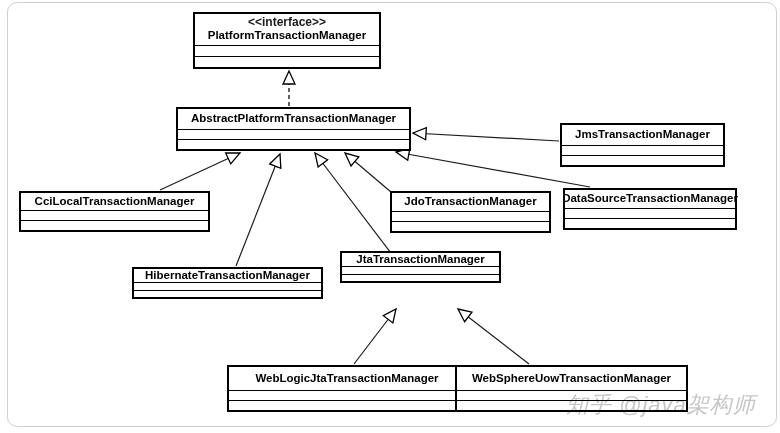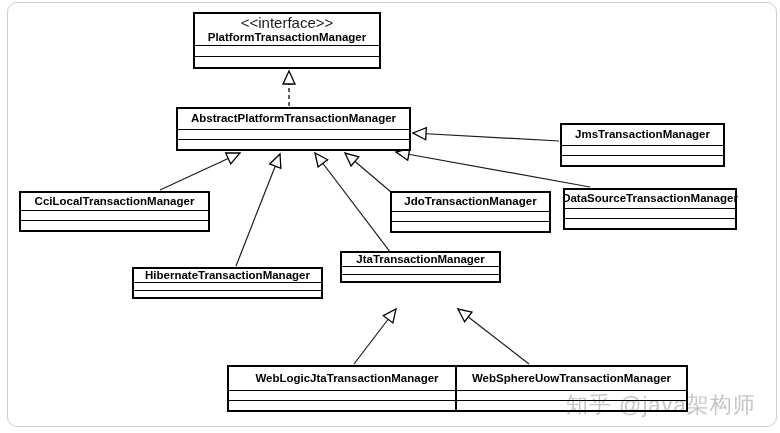--- a/index.html
+++ b/index.html
@@ -11,27 +11,28 @@
     position:absolute;left:7px;top:2px;width:768px;height:423px;
     border:1px solid #cfcfcf;border-radius:10px;pointer-events:none;z-index:0;
   }
   #wires{position:absolute;left:0;top:0;width:780px;height:433px;z-index:1;}
   .box{
     position:absolute;background:#fff;border:2px solid #000;box-sizing:border-box;
     display:flex;flex-direction:column;z-index:2;
   }
   .title{flex:1;display:flex;flex-direction:column;align-items:center;justify-content:center;overflow:visible;}
   .cname{font-weight:bold;font-size:11.5px;line-height:1.15;white-space:nowrap;color:#000;}
-  .stereo{font-size:15px;line-height:1.1;color:#1a1a1a;}
+  .stereo{font-size:12px;line-height:1.1;color:#1a1a1a;font-weight:bold;}
   .sec{height:9px;border-top:1px solid #000;}
   .iface .sec{height:10px;}
   #watermark{
     position:absolute;left:566px;top:390px;z-index:4;
     font-size:22px;letter-spacing:1px;color:#c6c6c6;white-space:nowrap;
     mix-blend-mode:multiply;
+    font-style:italic;
   }
 </style>
 </head>
 <body>
 
 <div id="stage">
   <div id="frame"></div>
 
   <svg id="wires" width="780" height="433" viewBox="0 0 780 433">
     <defs>

